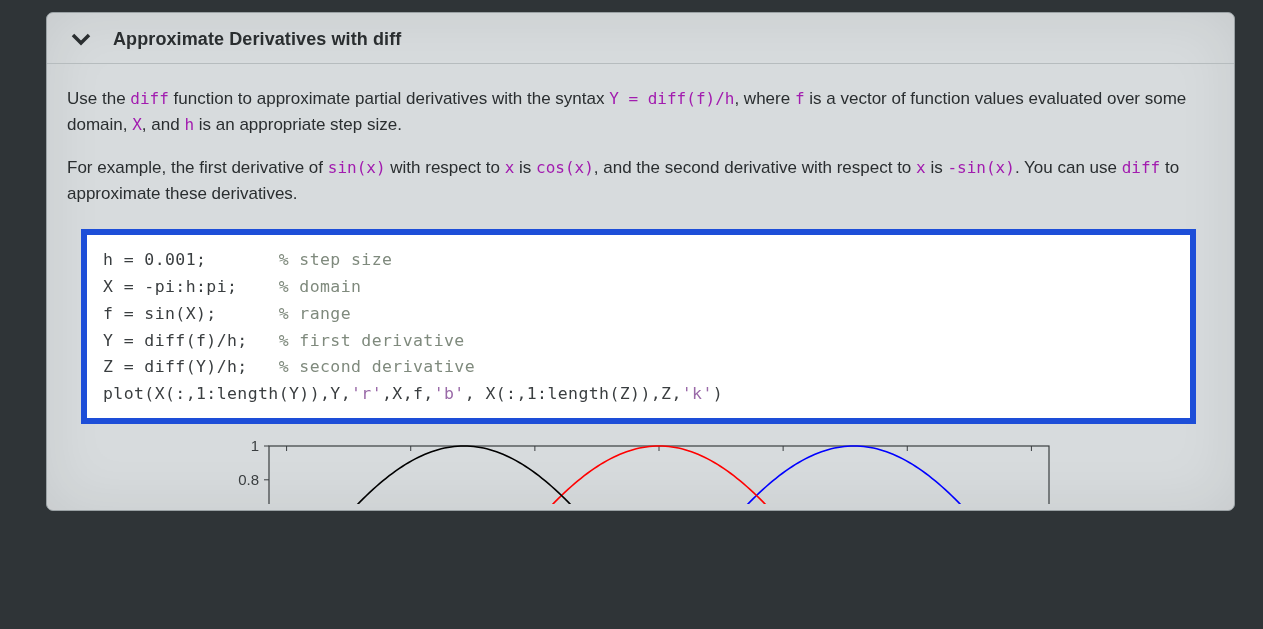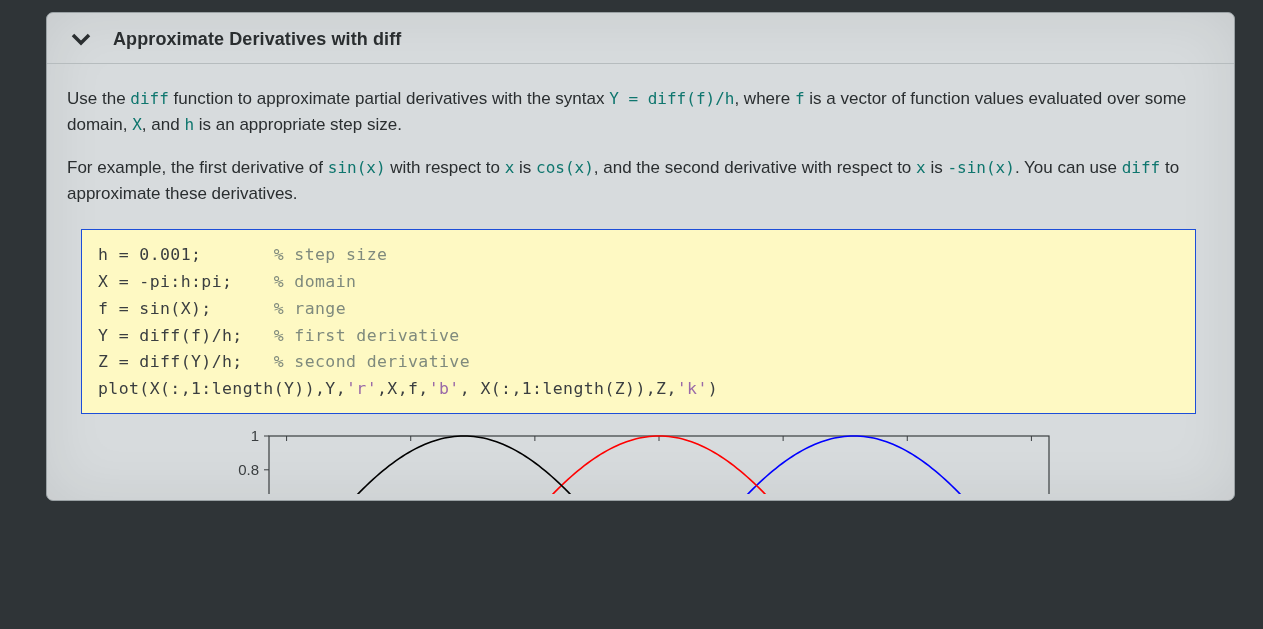--- a/index.html
+++ b/index.html
@@ -39,26 +39,26 @@
   }
   .para {
     font-size: 17px;
     line-height: 1.55;
     margin: 4px 0 16px 0;
     color: #2a2e30;
   }
   code.inline {
     font-family: "Menlo","Consolas",monospace;
     font-size: 16px;
-    color: #0f766e;
+    color: #a21caf;
   }
   .codebox {
     margin: 22px 14px 10px 14px;
-    border: 1px solid #1d4ed8;
-    background: #fef9c3;
+    border: 6px solid #1d4ed8;
+    background: #ffffff;
     padding: 12px 12px 10px 16px;
     font-family: "Menlo","Consolas",monospace;
     font-size: 16.5px;
     line-height: 1.62;
     color: #3a3e40;
     white-space: pre;
     letter-spacing: 0.4px;
   }
   .codebox .comment { color: #7f8a7d; }
   .codebox .str { color: #9a6aa8; }

